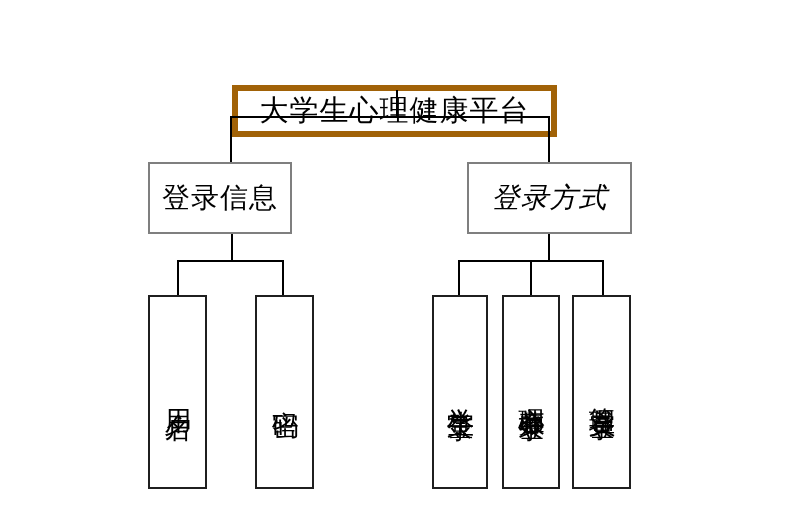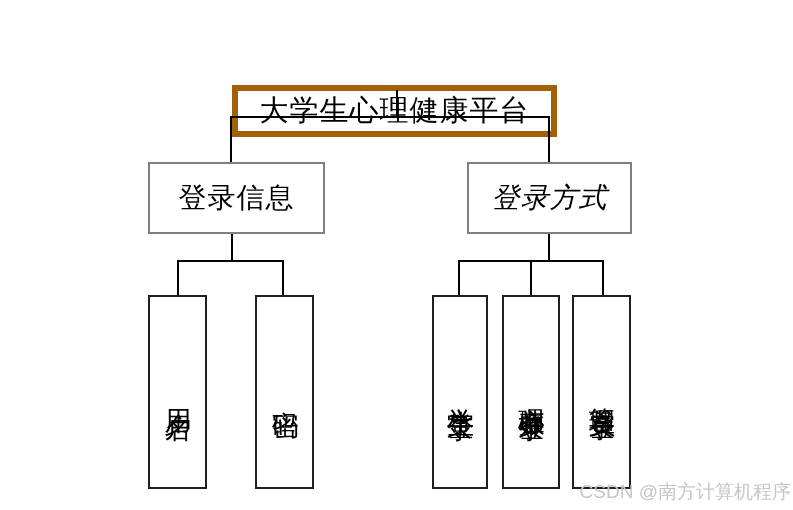--- a/index.html
+++ b/index.html
@@ -30,21 +30,21 @@
     border: 6px solid #a16207;
     font-size: 29px;
     letter-spacing: 1px;
     margin-top: 47px;
   }
   .box-l2 {
     border: 2px solid #7f7f7f;
     font-size: 28px;
     letter-spacing: 1px;
   }
-  .box-l2-left  { left: 148px; top: 162px; width: 177px; height: 72px; }
+  .box-l2-left  { left: 148px; top: 162px; width: 144px; height: 72px; }
   .box-l2-right { left: 467px; top: 162px; width: 165px; height: 72px; font-style: italic; }
   .box-leaf {
     border: 2px solid #1f1f1f;
     top: 295px;
     height: 194px;
   }
   .box-leaf span {
     writing-mode: vertical-rl;
     text-orientation: upright;
     font-size: 27px;
@@ -114,17 +114,14 @@
   <div class="box box-leaf leaf-student">
     <span>学生登录</span>
   </div>
   <div class="box box-leaf leaf-teacher tight">
     <span>心理教师登录</span>
   </div>
   <div class="box box-leaf leaf-admin tight">
     <span>管理员登录</span>
   </div>
 
-  <div class="watermark">
-    <span>CSDN @南方计算机程序</span>
-  </div>
 
 </div>
 
 </body></html>

